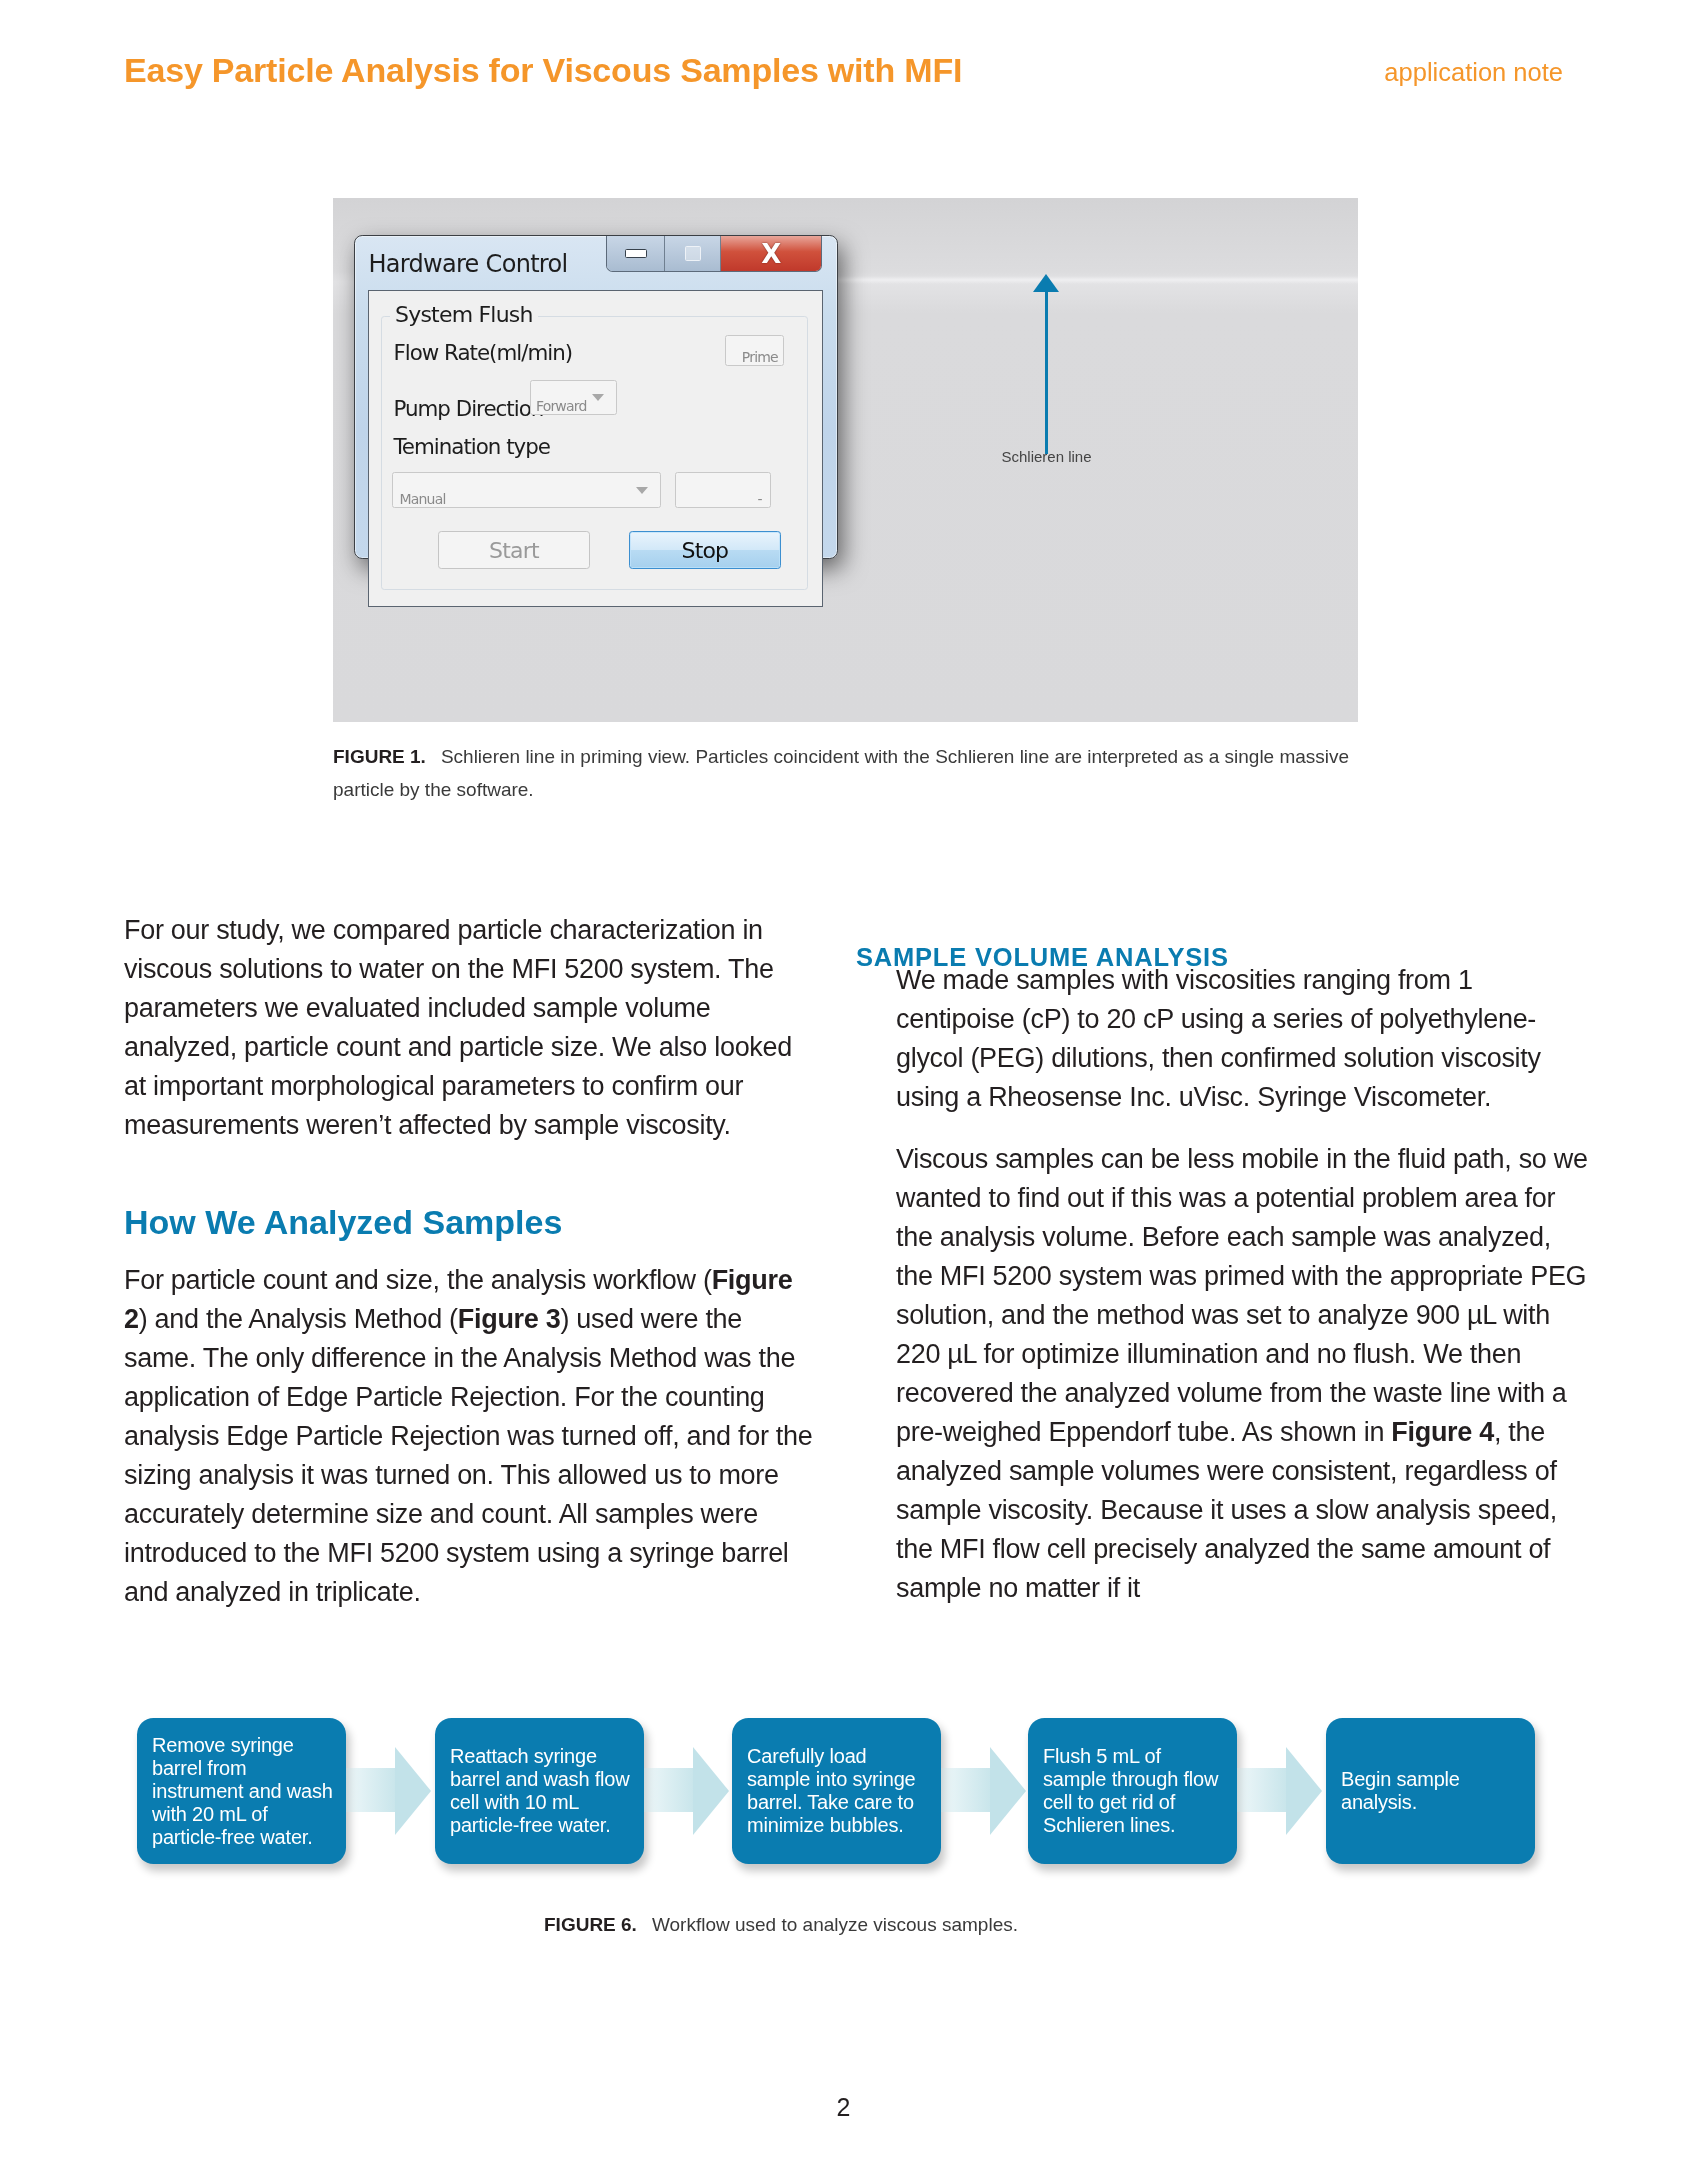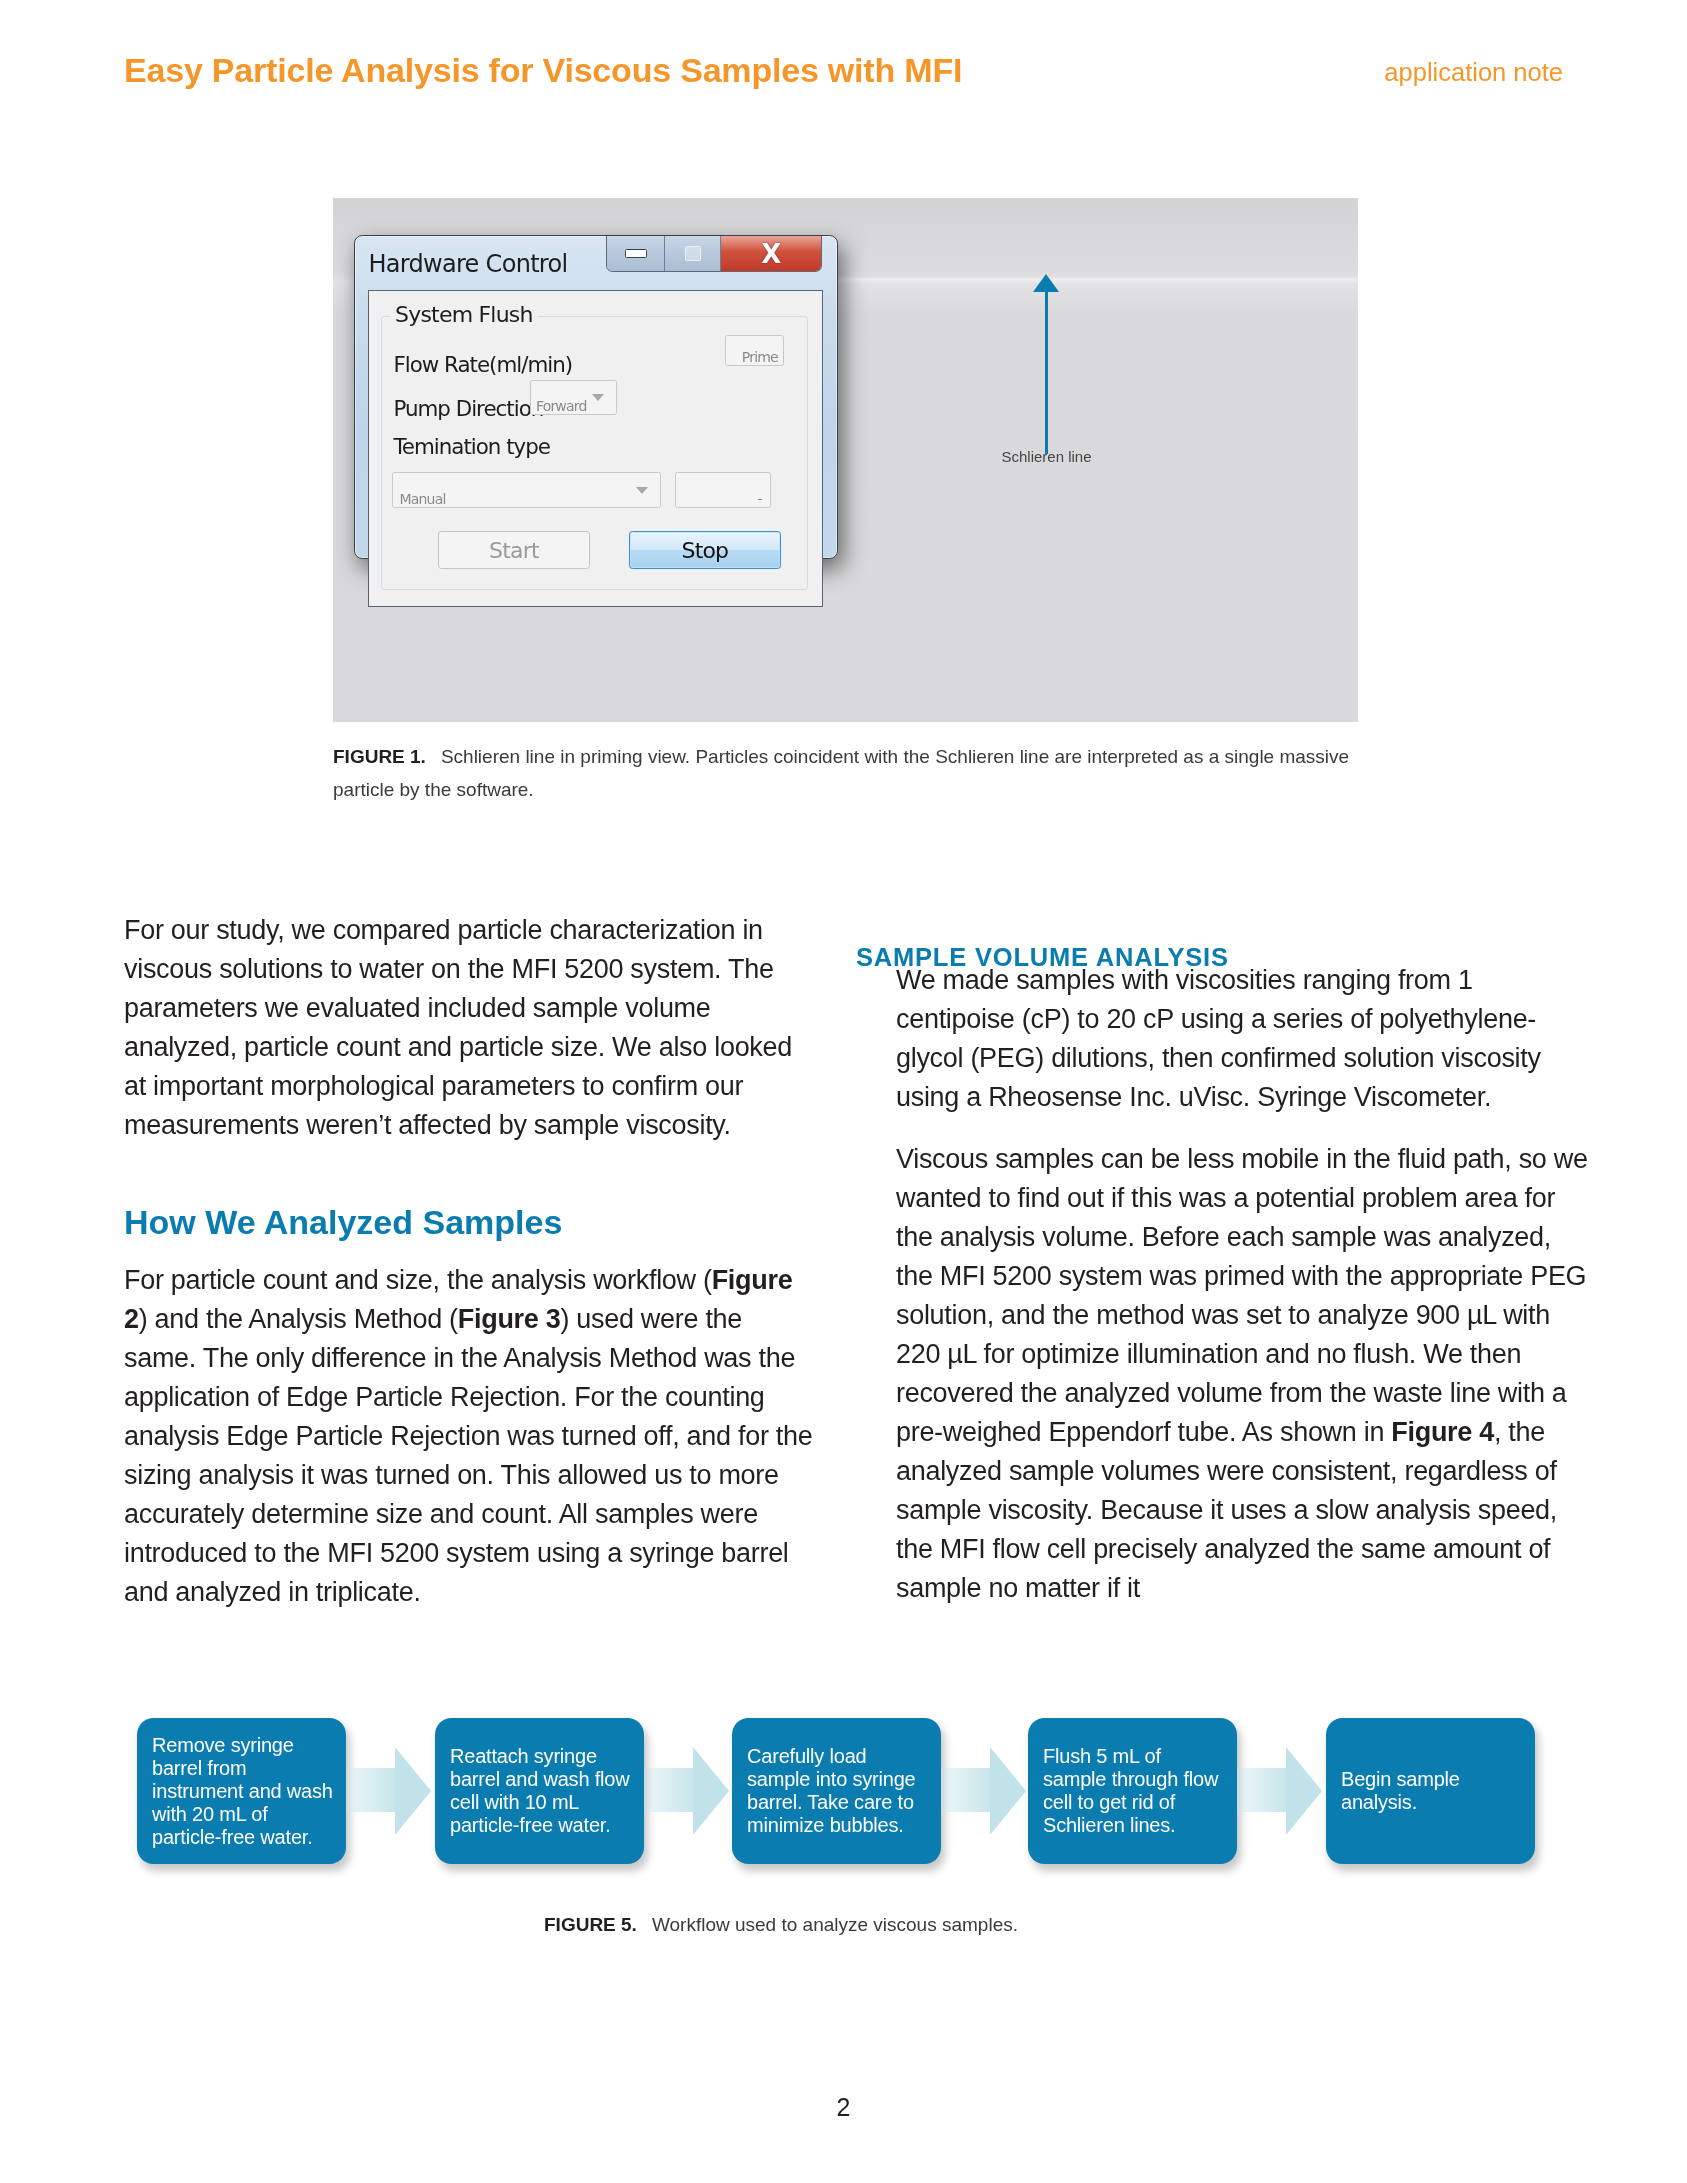--- a/index.html
+++ b/index.html
@@ -92,21 +92,21 @@
       </div>
       <div class="wb wb-close">
         <span class="ico-close">X</span>
       </div>
     </div>
 
     <div class="abs win-client">
       <div class="abs grp">
         <div class="abs grp-label">System Flush</div>
 
-        <div class="abs lbl" style="left:11.5px; top:23px;margin-top:12px;">Flow Rate(ml/min)</div>
+        <div class="abs lbl" style="left:11.5px; top:23px;">Flow Rate(ml/min)</div>
         <div class="abs fld" style="left:343px; top:18px; width:56px; height:31px; justify-content:flex-end; padding-right:5px; width:59px;">
           <span>Prime</span>
         </div>
 
         <div class="abs lbl" style="left:11.5px; top:79px;">Pump Direction</div>
         <div class="abs fld" style="left:148px; top:63px; width:87px; height:35px; padding-left:5px;">
           <span>Forward</span>
           <div class="caret"></div>
         </div>
 
@@ -183,17 +183,17 @@
 <div class="abs wf-arrow" style="left:1237px;">
     <div class="shaft"></div>
     <div class="head"></div>
   </div>
 
 <div class="abs wf-box" style="left:1326px;">
     <span>Begin sample analysis.</span>
   </div>
 
 <div class="abs caption cap2">
-  <b>FIGURE 5.</b><span>Workflow used to analyze viscous samples.</span>
+  <b>FIGURE 6.</b><span>Workflow used to analyze viscous samples.</span>
 </div>
 
 <div class="abs page-num">2</div>
 
 
 </body></html>

